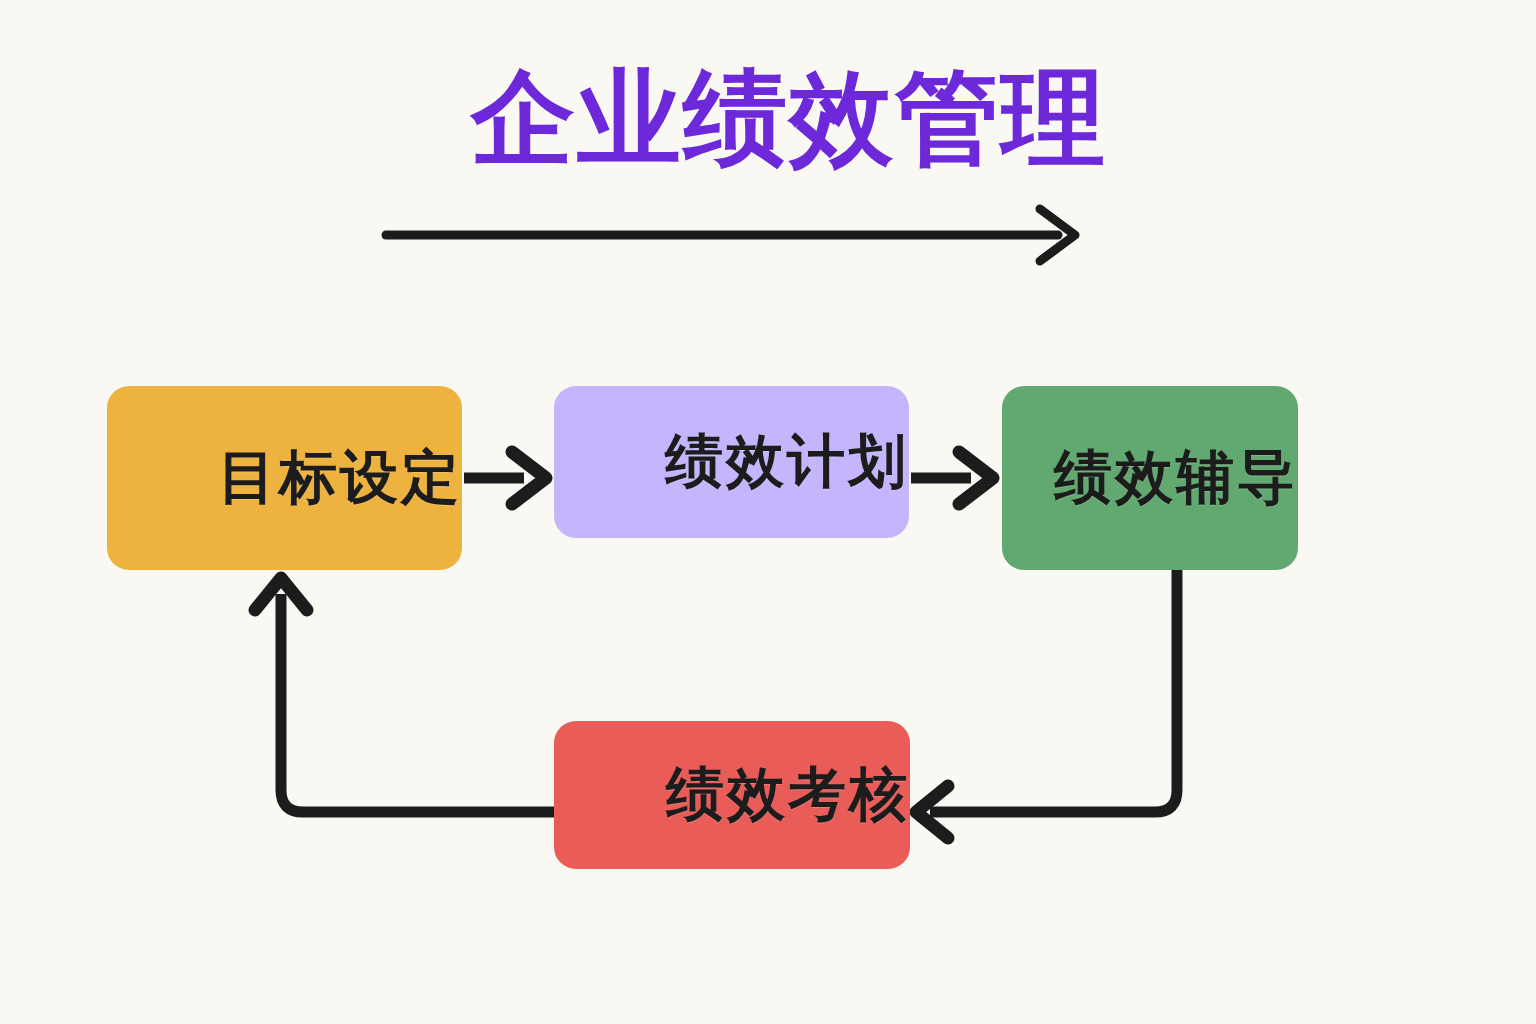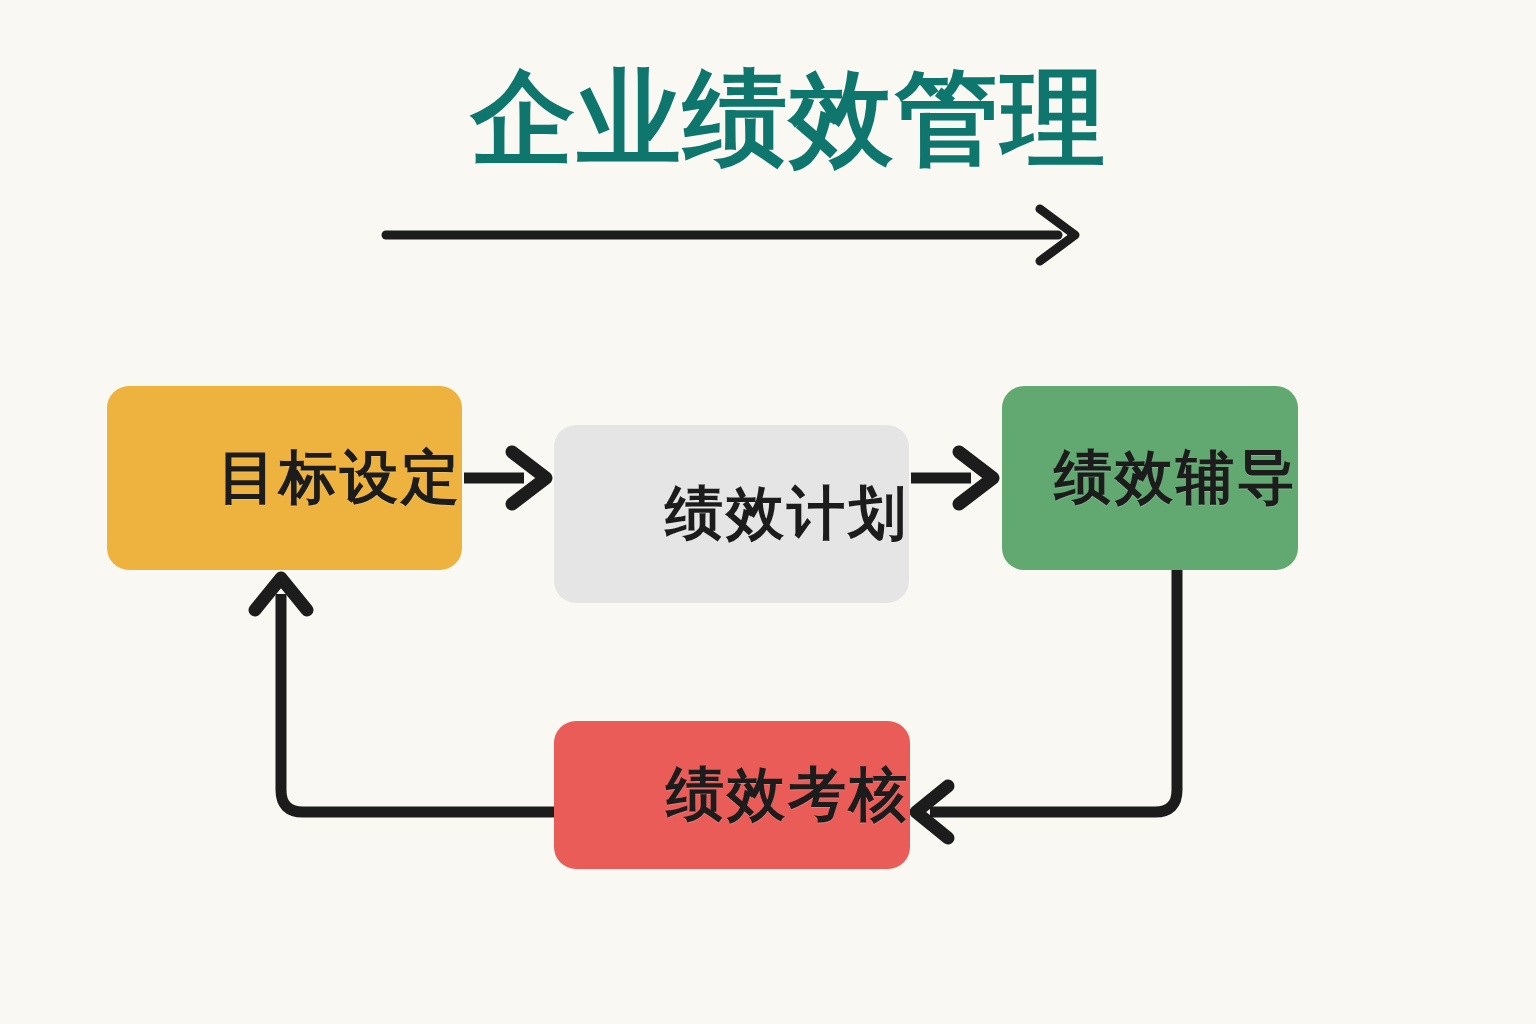--- a/index.html
+++ b/index.html
@@ -27,21 +27,21 @@
     top: 62px;
     width: 1536px;
     text-align: center;
     pointer-events: none;
   }
   #page-title {
     display: inline-block;
     font-size: 104px;
     line-height: 1.08;
     font-weight: 700;
-    color: #0f766e;
+    color: #6d28d9;
     letter-spacing: 2px;
     white-space: nowrap;
     margin-left: 42px;
   }
 
   
   #connectors {
     position: absolute;
     left: 0;
     top: 0;
@@ -61,21 +61,21 @@
   .node-label {
     font-size: 58px;
     font-weight: 700;
     color: #1C1C1C;
     letter-spacing: 3px;
     white-space: nowrap;
     text-shadow: 0 1px 0 rgba(255,255,255,0.18);
   }
 
   #node-goal    { left: 107px;  top: 386px; width: 355px; height: 184px; background: #EEB23E; }
-  #node-plan    { left: 554px;  top: 386px; width: 355px; height: 178px; background: #e5e5e5; margin-top: 39px; }
+  #node-plan    { left: 554px;  top: 386px; width: 355px; height: 152px; background: #c4b5fd; }
   #node-coach   { left: 1002px; top: 386px; width: 296px; height: 184px; background: #62A971; }
   #node-review  { left: 554px;  top: 721px; width: 356px; height: 148px; background: #E95C58; }
 </style>
 </head>
 <body>
 
 <div id="stage">
 
   <div id="title-block">
     <div id="page-title">企业绩效管理</div>

